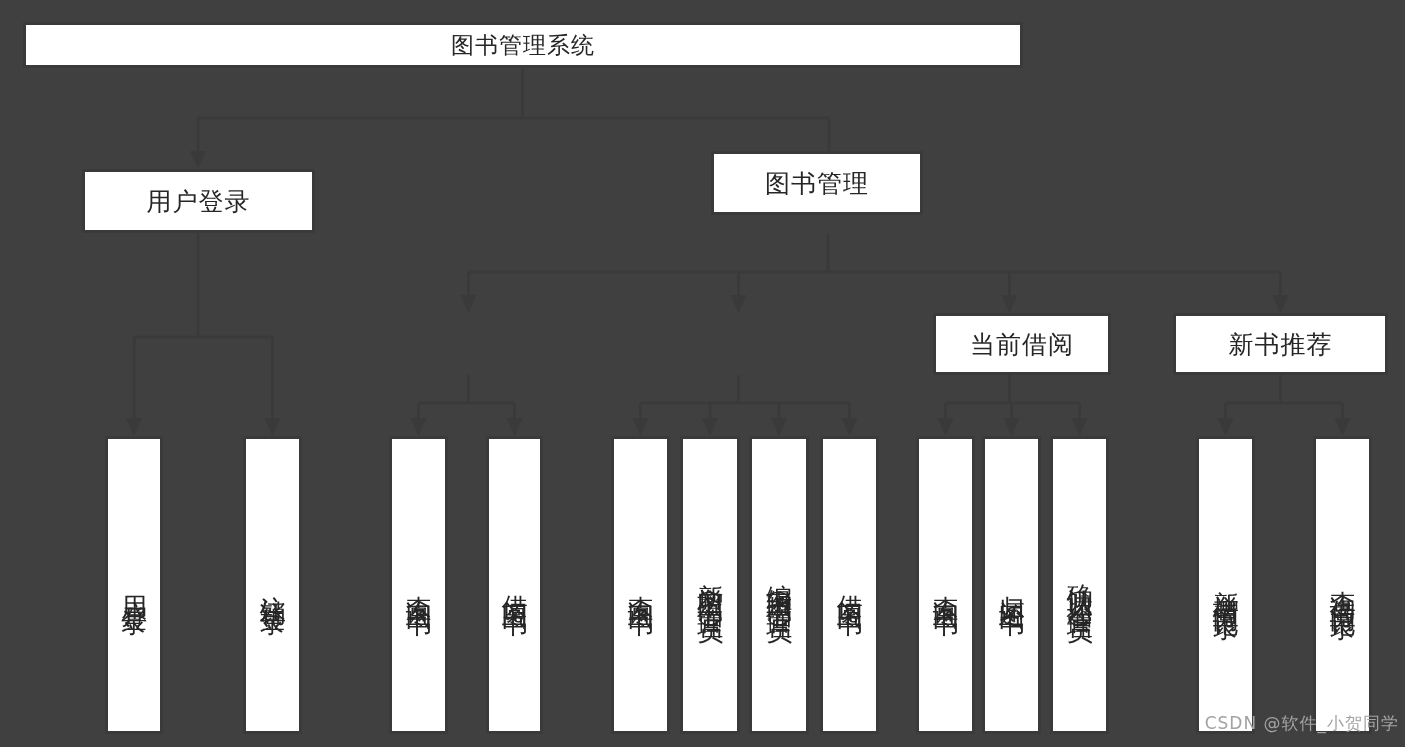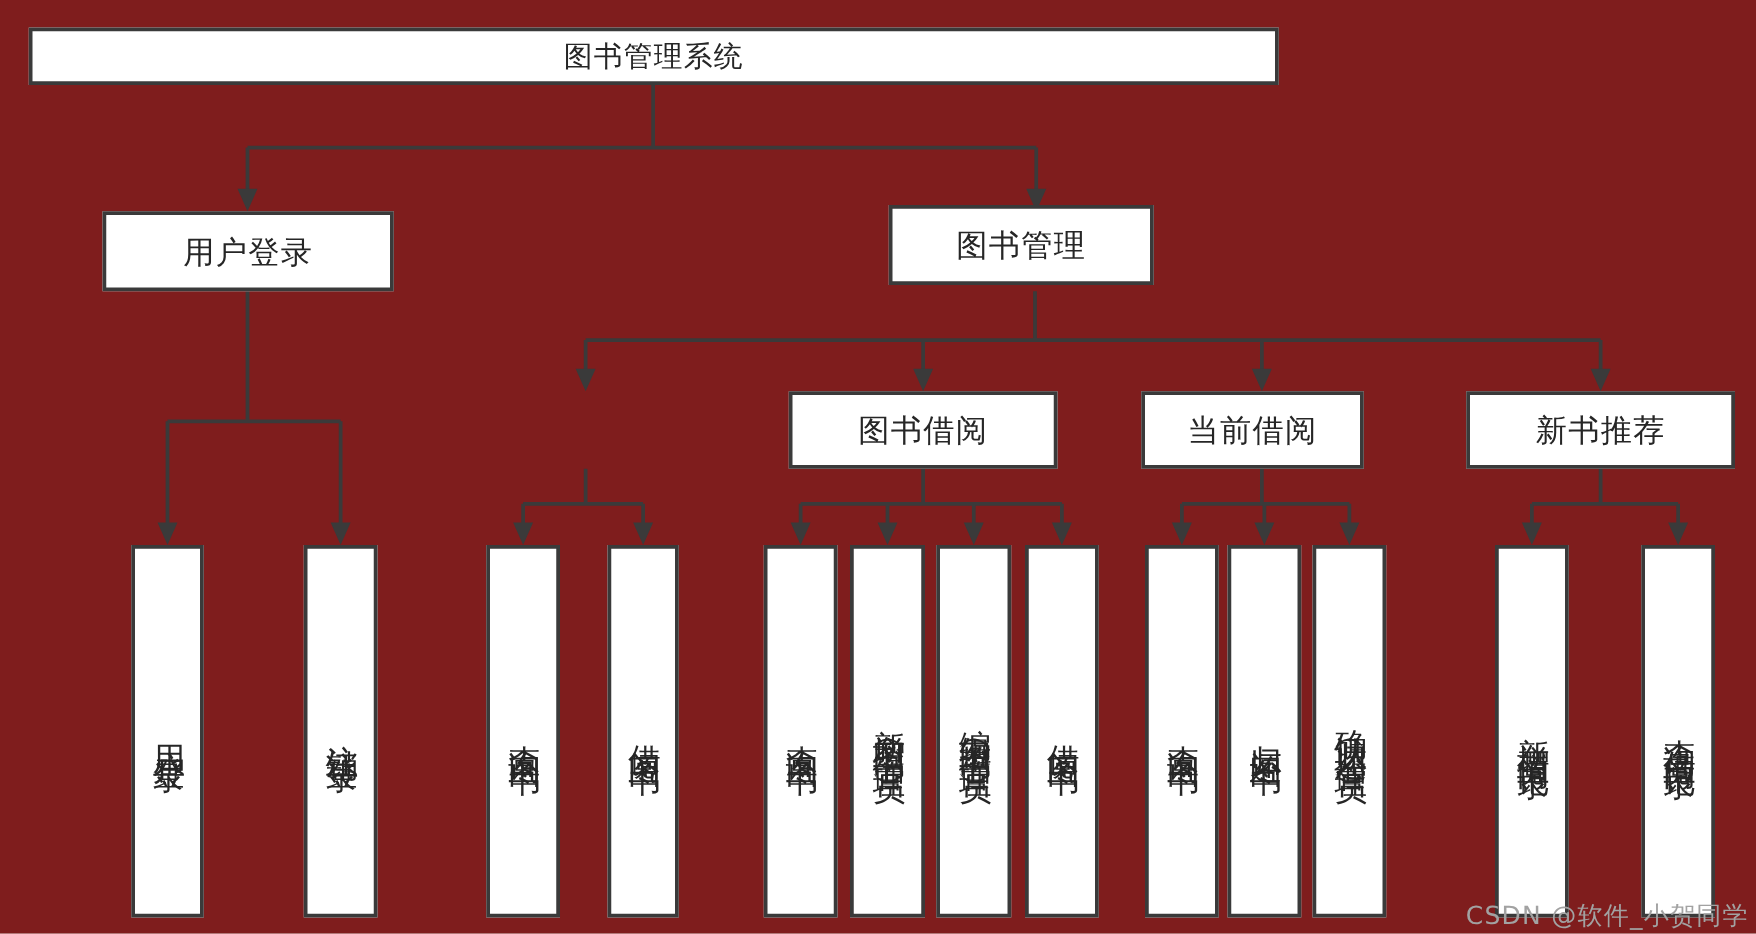--- a/index.html
+++ b/index.html
@@ -1,19 +1,19 @@
 <!DOCTYPE html>
 <html><head>
 <meta charset="utf-8">
 <style>
   html,body { margin:0; padding:0; background:#ffffff; }
   .canvas {
     position:relative;
     width:1405px; height:747px;
-    background:#7f1d1d;
+    background:#404040;
     font-family:"DejaVu Sans","Liberation Sans",sans-serif;
     overflow:hidden;
   }
   .connectors { position:absolute; left:0; top:0; width:1405px; height:747px; }
   .node {
     position:absolute;
     box-sizing:border-box;
     border:3px solid #3a3a3a;
     background:#ffffff;
     display:flex;
@@ -26,22 +26,22 @@
   .vnode .vlabel {
     writing-mode:vertical-rl;
     text-orientation:mixed;
     font-size:26px;
     letter-spacing:5px;
     line-height:1.05;
     white-space:nowrap;
   }
   .watermark {
     position:absolute;
-    right:6px; bottom:1px;
-    font-size:20px;
+    right:6px; bottom:12px;
+    font-size:17px;
     color:#a2a2a2;
     letter-spacing:1px;
     z-index:10;
     white-space:nowrap;
   }
 </style>
 </head>
 <body>
 
 <div class="canvas">
@@ -86,28 +86,25 @@
     </g>
   </svg>
 
   <div class="node hnode rootnode" style="left:23px;top:22px;width:1000px;height:46px">
     <span class="hlabel">图书管理系统</span>
   </div>
 
   <div class="node hnode" style="left:82px;top:169px;width:233px;height:64px">
     <span class="hlabel">用户登录</span>
   </div>
-  <div class="node hnode" style="left:711px;top:164px;width:212px;height:64px">
+  <div class="node hnode" style="left:711px;top:151px;width:212px;height:64px">
     <span class="hlabel">图书管理</span>
   </div>
 
-  <div class="node hnode" style="left:631px;top:313px;width:215px;height:62px">
-    <span class="hlabel">图书借阅</span>
-  </div>
-  <div class="node hnode" style="left:913px;top:313px;width:178px;height:62px">
+  <div class="node hnode" style="left:933px;top:313px;width:178px;height:62px">
     <span class="hlabel">当前借阅</span>
   </div>
   <div class="node hnode" style="left:1173px;top:313px;width:215px;height:62px">
     <span class="hlabel">新书推荐</span>
   </div>
 
   <div class="node vnode" style="left:105px;top:436px;width:58px;height:298px">
     <span class="vlabel">用户登录</span>
   </div>
   <div class="node vnode" style="left:243px;top:436px;width:59px;height:298px">

